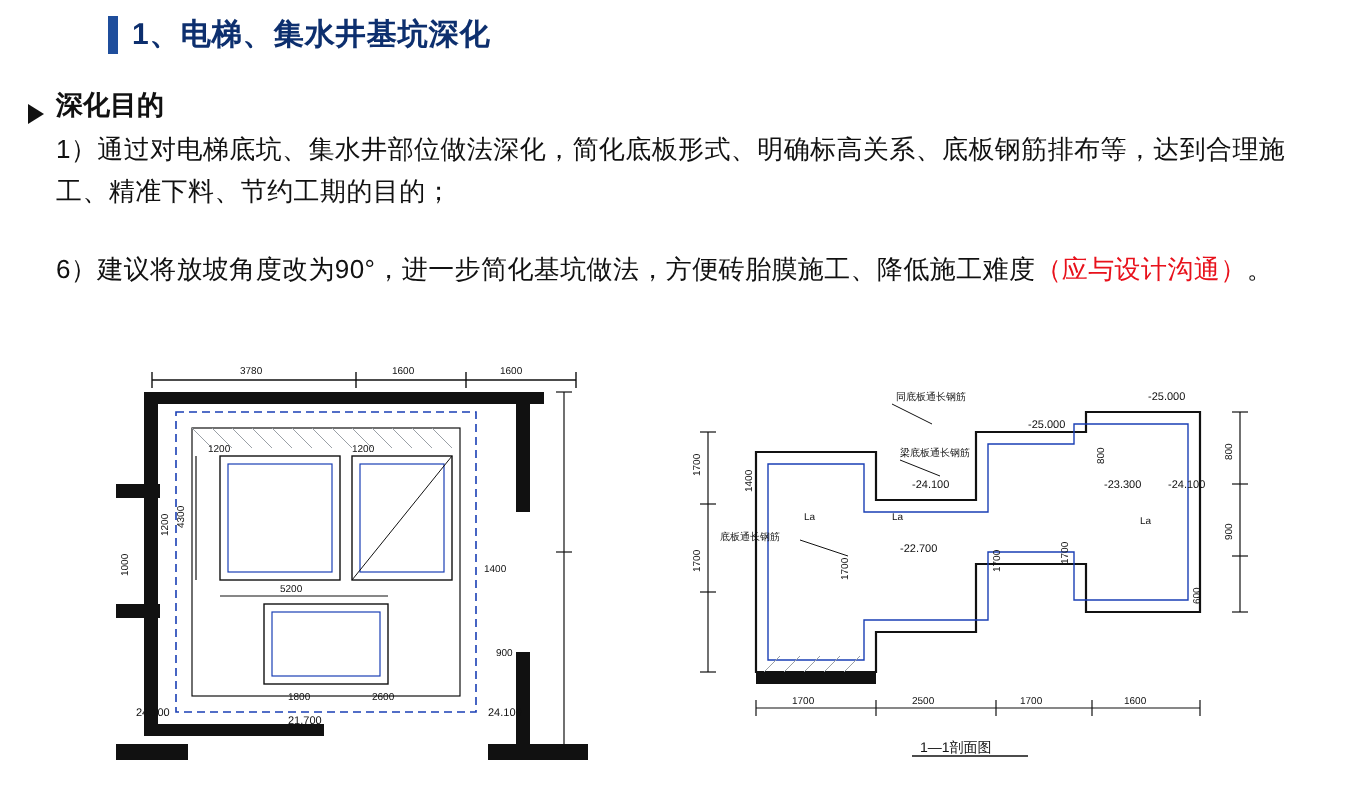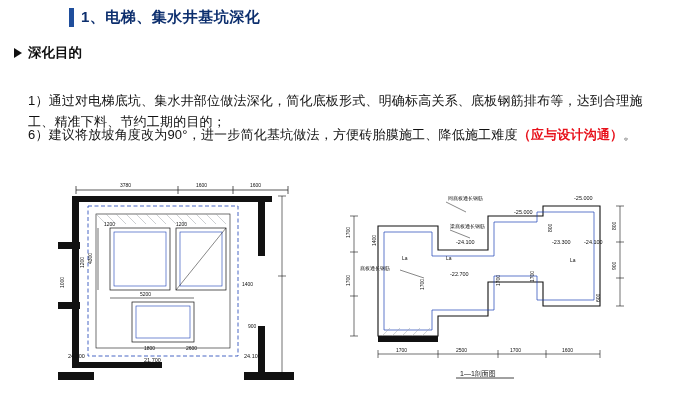--- a/index.html
+++ b/index.html
@@ -16,21 +16,21 @@
   }
   .page {
     position: relative;
     width: 675px;
     height: 403px;
     box-sizing: border-box;
   }
   
   .title-row {
     position: absolute;
-    left: 28px;
+    left: 13px;
     top: 8px;
     display: flex;
     align-items: center;
     padding-left: 41px;
   }
   .title-bar {
     width: 5px;
     height: 19px;
     background: #1f4e9c;
     margin-right: 7px;
@@ -40,21 +40,21 @@
     font-weight: bold;
     color: #0d2f6e;
     letter-spacing: 0.5px;
   }
   
   .section-row {
     position: absolute;
     left: 14px;
     top: 44px;
     display: flex;
-    align-items: center;
+    align-items: flex-end;
   }
   .tri-marker {
     width: 0;
     height: 0;
     border-top: 5px solid transparent;
     border-bottom: 5px solid transparent;
     border-left: 8px solid #111111;
     margin-right: 6px;
   }
   .section-text {
@@ -63,23 +63,23 @@
     color: #111111;
   }
   
   .para {
     position: absolute;
     font-size: 13px;
     color: #111111;
     line-height: 21px;
     letter-spacing: 0.2px;
   }
-  .p1 { left: 28px; top: 90px; width: 630px; }
+  .p1 { left: 28px; top: 64px; width: 630px; }
   .p2 { left: 28px; top: 124px; width: 630px; }
-  .red { color: #e8111b; font-weight: bold; }
+  .red { color: #e8111b; }
   
   .fig-left {
     position: absolute;
     left: 58px;
     top: 176px;
     width: 248px;
     height: 220px;
   }
   .fig-right {
     position: absolute;

